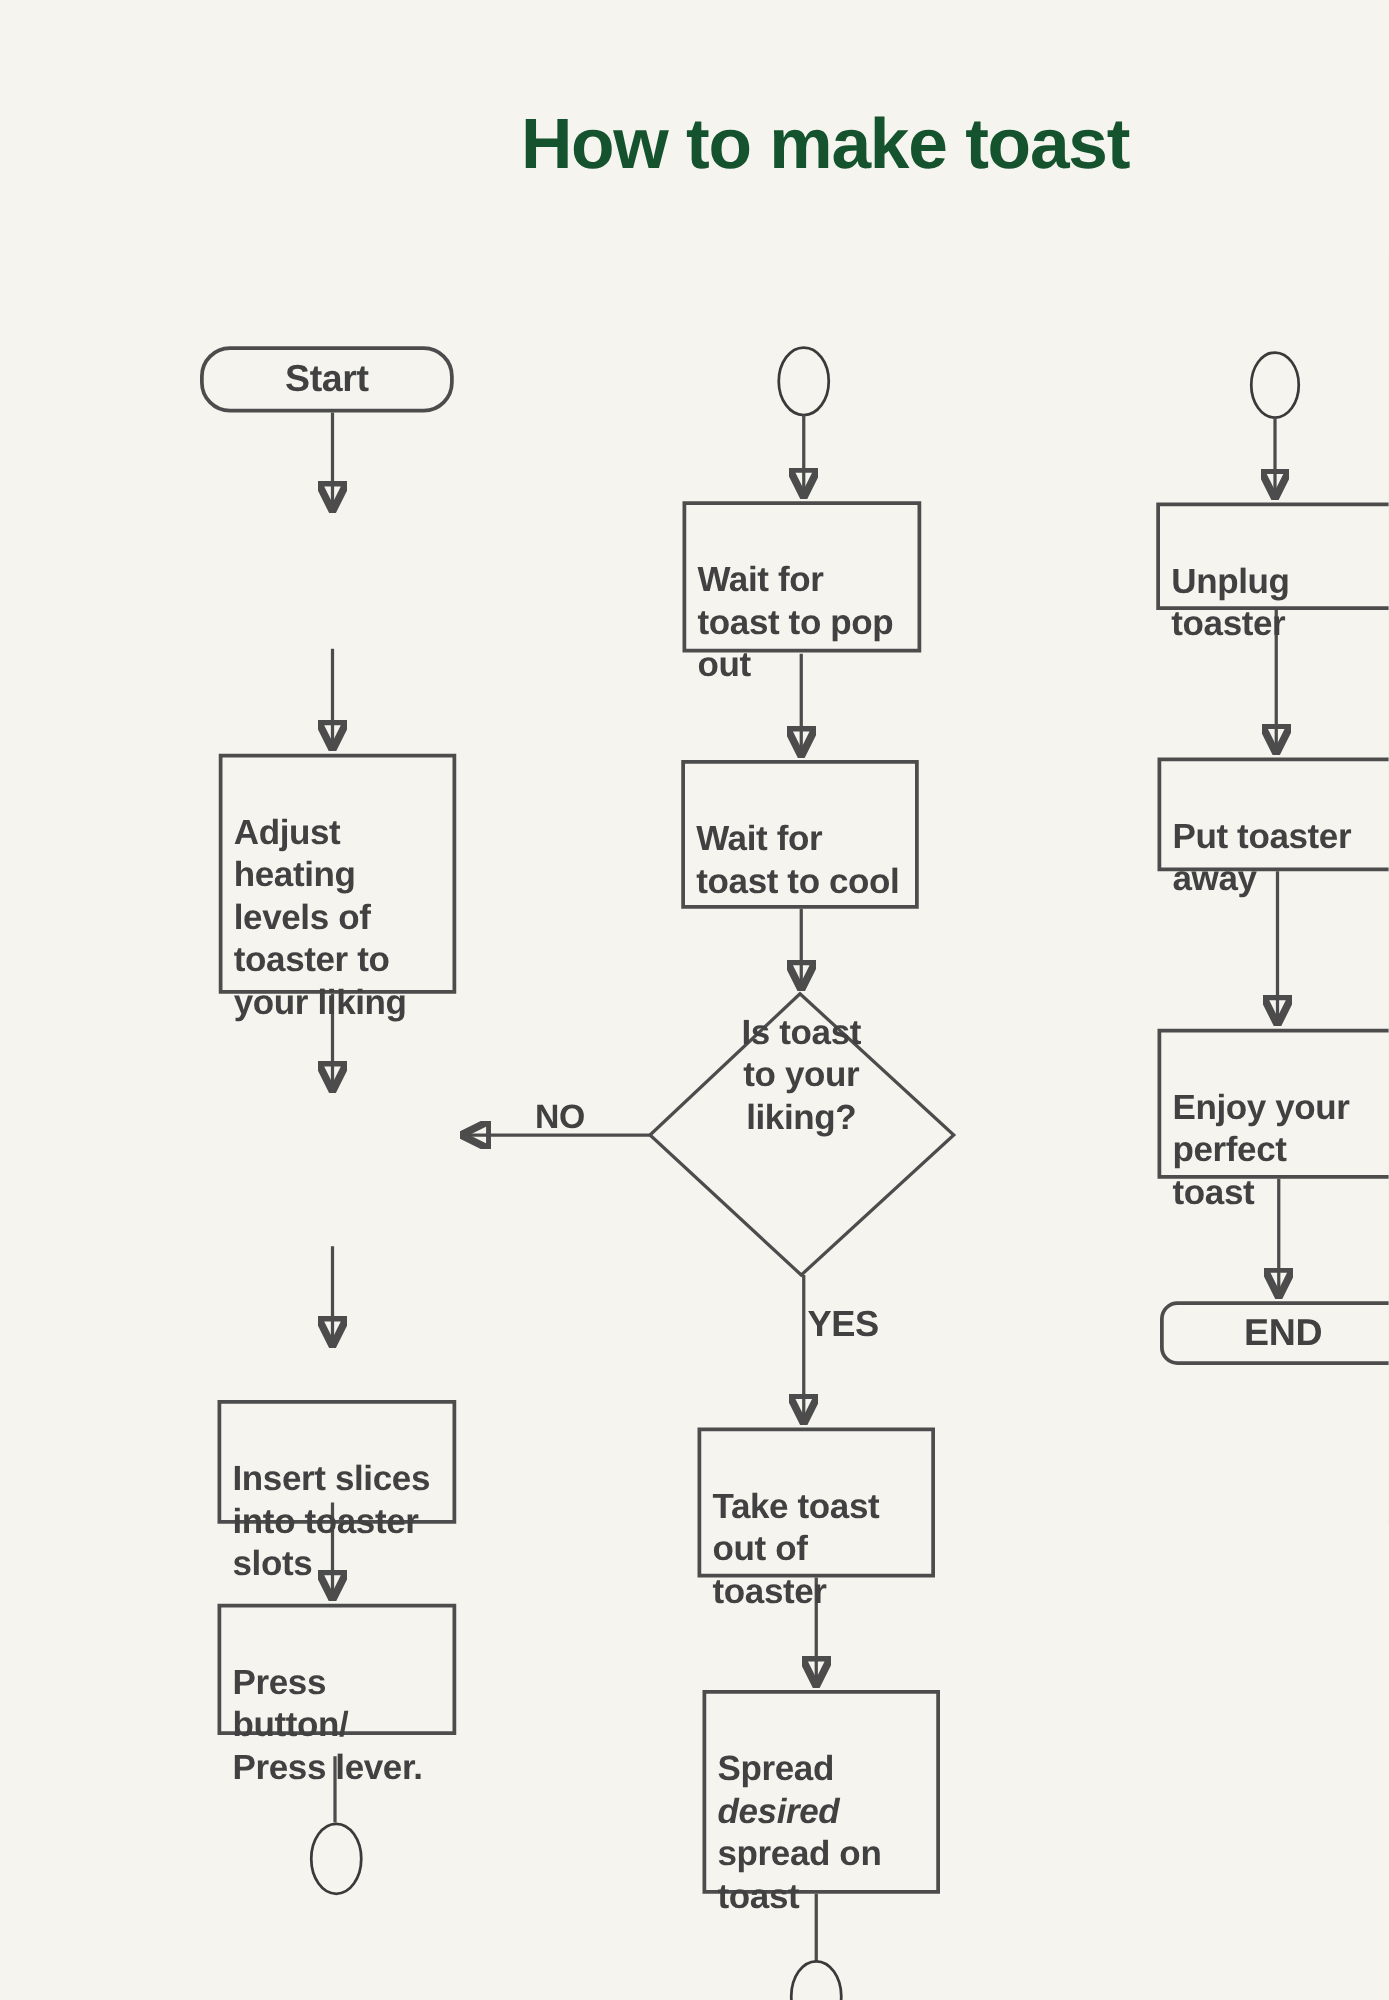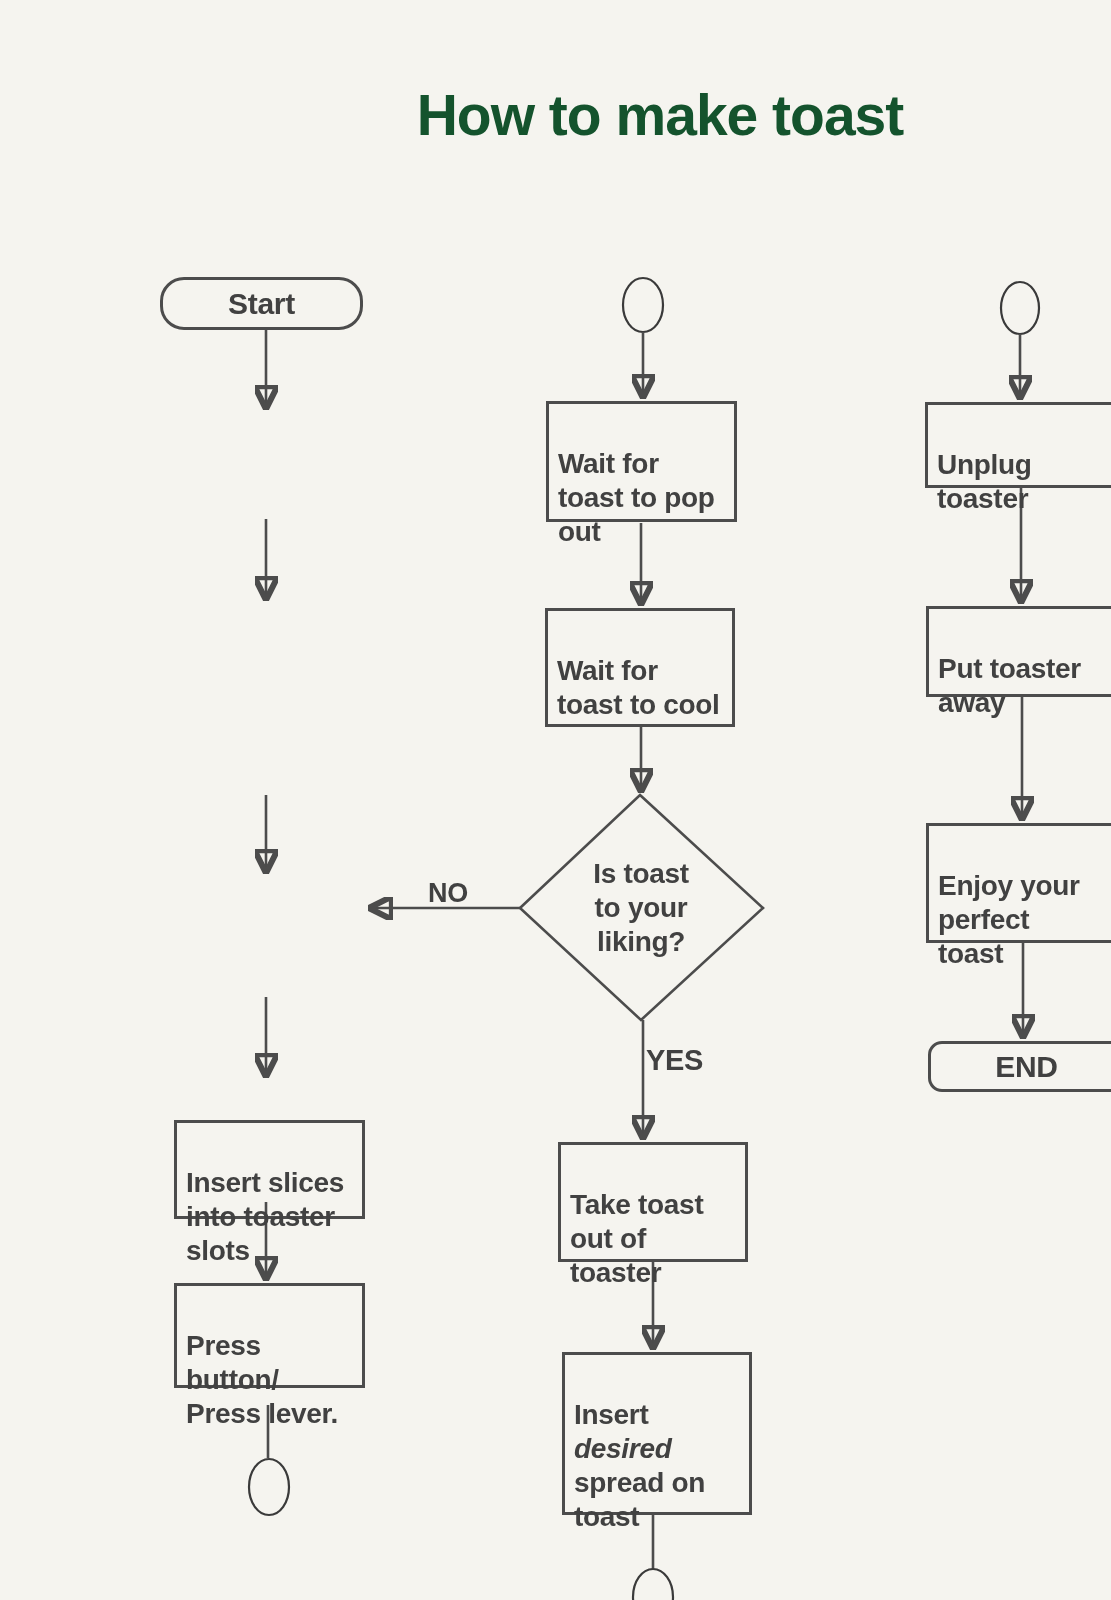--- a/index.html
+++ b/index.html
@@ -114,20 +114,27 @@
     <line x1="1021" y1="488" x2="1021" y2="602" marker-end="url(#ah)"></line>
     <line x1="1022" y1="697" x2="1022" y2="819" marker-end="url(#ah)"></line>
     <line x1="1023" y1="943" x2="1023" y2="1037" marker-end="url(#ah)"></line>
   </svg>
 
   <div class="node term" style="left:160px;top:277px;width:203px;height:53px;border-radius:24px;">
     <span>Start</span>
   </div>
 
 
+  <div class="node proc" style="left:175px;top:603px;width:190px;height:192px;">
+    <span>Adjust
+heating
+levels of
+toaster to
+your liking</span>
+  </div>
 
 
   <div class="node proc" style="left:174px;top:1120px;width:191px;height:99px;">
     <span>Insert slices
 into toaster
 slots</span>
   </div>
 
   <div class="node proc" style="left:174px;top:1283px;width:191px;height:105px;">
     <span>Press
@@ -139,37 +146,37 @@
     <span>Wait for
 toast to pop
 out</span>
   </div>
 
   <div class="node proc" style="left:545px;top:608px;width:190px;height:119px;">
     <span>Wait for
 toast to cool</span>
   </div>
 
-  <div class="decision-text" style="left:541px;top:838px;width:200px;height:140px;">
+  <div class="decision-text" style="left:541px;top:790px;width:200px;height:140px;">
     <span>Is toast
 to your
 liking?</span>
   </div>
 
   <div class="edge-label no">NO</div>
   <div class="edge-label yes">YES</div>
 
   <div class="node proc" style="left:558px;top:1142px;width:190px;height:120px;">
     <span>Take toast
 out of
 toaster</span>
   </div>
 
   <div class="node proc" style="left:562px;top:1352px;width:190px;height:163px;">
-    <span>Insert
+    <span>Spread
 </span><span class="it">desired</span><span>
 spread on
 toast</span>
   </div>
 
   <div class="node proc" style="left:925px;top:402px;width:200px;height:86px;">
     <span>Unplug
 toaster</span>
   </div>
 

